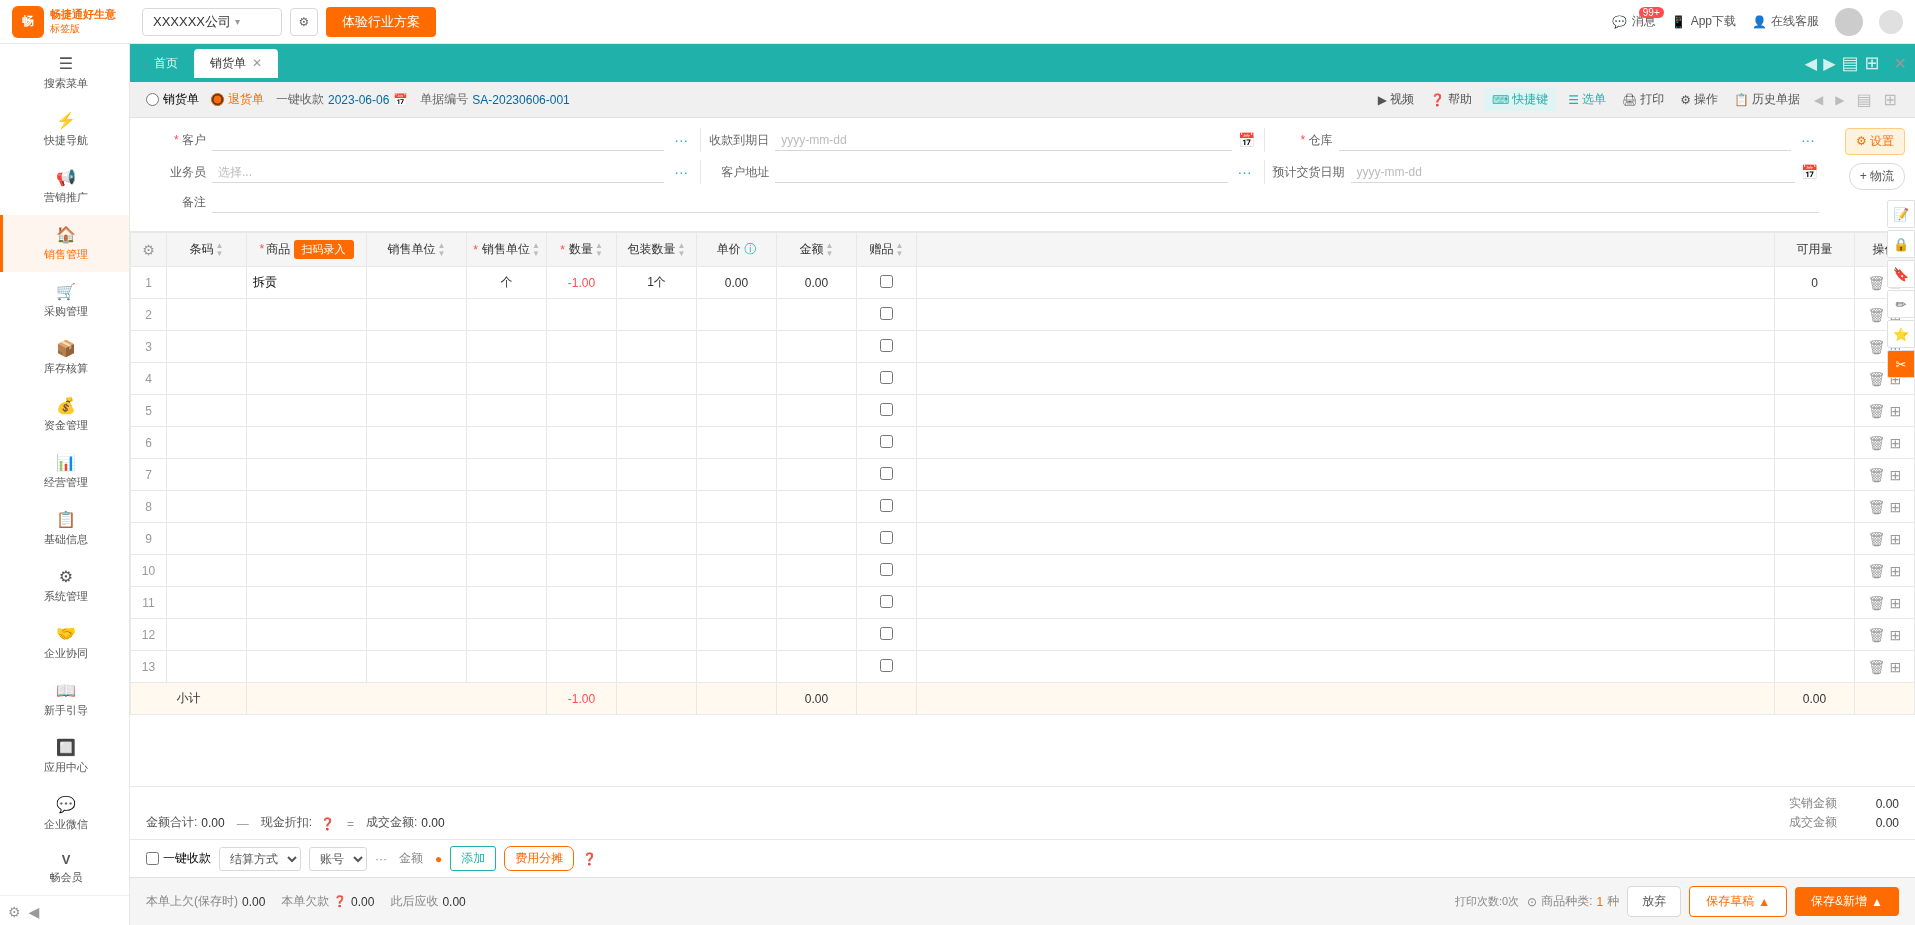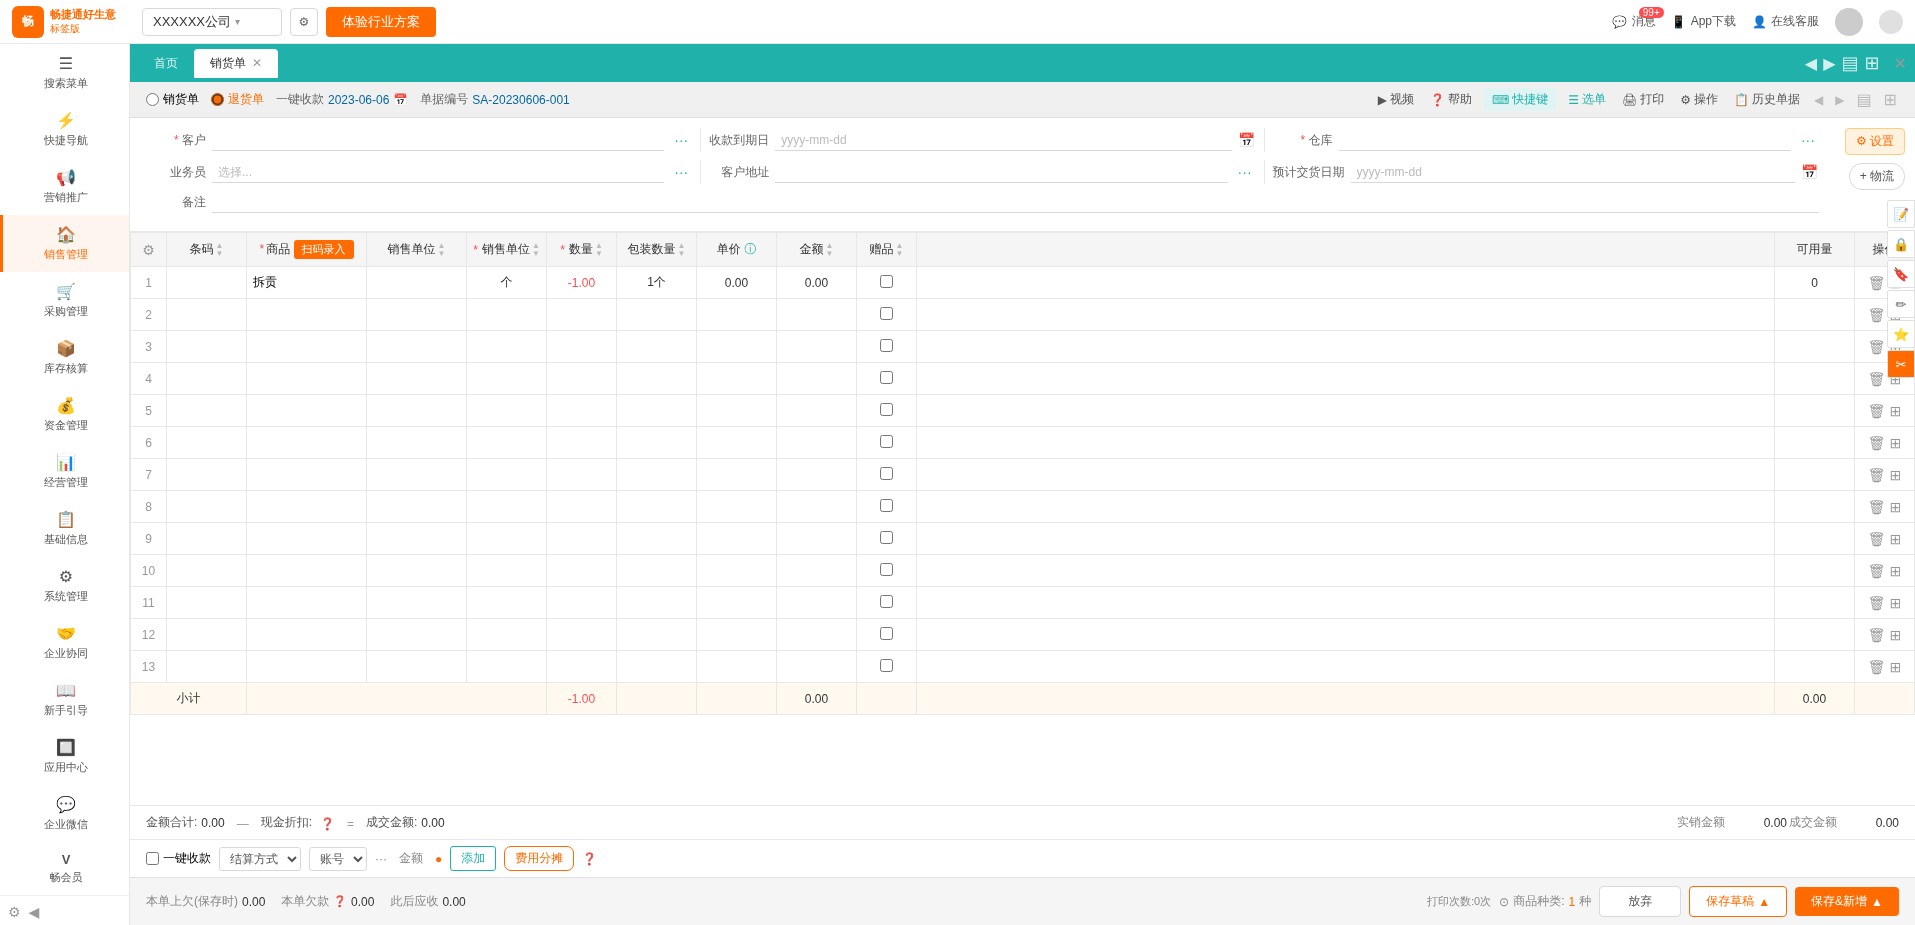--- a/index.html
+++ b/index.html
@@ -108,21 +108,21 @@
     
     .bottom-bar { background: #f5f5f5; padding: 8px 16px; border-top: 1px solid #e0e0e0; display: flex; align-items: center; gap: 12px; flex-shrink: 0; }
     .bottom-info { display: flex; align-items: center; gap: 16px; color: #555; }
     .bottom-info .bi-item { display: flex; align-items: center; gap: 4px; }
     .bi-label { color: #888; }
     .bi-value { color: #333; }
     .bottom-actions { margin-left: auto; display: flex; align-items: center; gap: 8px; }
     .print-info { color: #888; font-size: 11px; }
     .goods-kind { color: #888; font-size: 11px; display: flex; align-items: center; gap: 4px; }
     .goods-num { color: #ff6b00; }
-    .discard-btn { background: #fff; border: 1px solid #d9d9d9; color: #555; border-radius: 4px; padding: 6px 28px; cursor: pointer; }
+    .discard-btn { background: #fff; border: 1px solid #d9d9d9; color: #555; border-radius: 4px; padding: 6px 14px; cursor: pointer; }
     .save-draft-btn { background: #fff; border: 1px solid #ff6b00; color: #ff6b00; border-radius: 4px; padding: 6px 16px; cursor: pointer; display: flex; align-items: center; gap: 4px; }
     .save-new-btn { background: #ff6b00; border: none; color: #fff; border-radius: 4px; padding: 6px 16px; cursor: pointer; display: flex; align-items: center; gap: 4px; }
 
     
     .right-float { position: fixed; right: 0; top: 200px; display: flex; flex-direction: column; gap: 2px; z-index: 100; }
     .rf-btn { width: 28px; height: 28px; background: #fff; border: 1px solid #e0e0e0; display: flex; align-items: center; justify-content: center; cursor: pointer; color: #666; font-size: 13px; border-radius: 2px 0 0 2px; }
     .rf-btn.active { background: #ff6b00; color: #fff; }
 
     .th-sort { display: inline-flex; align-items: center; gap: 2px; }
     .sort-arrows { display: inline-flex; flex-direction: column; font-size: 8px; line-height: 1; color: #bbb; }
@@ -714,21 +714,21 @@
         <span class="sum-item">
           <span>现金折扣:</span>
         </span>
         <span class="question-icon">❓</span>
         <span class="sum-eq">=</span>
         <span class="sum-item">
           <span>成交金额:</span>
           <span class="sum-value">0.00</span>
         </span>
 
-        <div style="margin-left:auto;display:flex;flex-direction:row;gap:2px;text-align:right;">
+        <div style="margin-left:auto;display:flex;flex-direction:column;gap:2px;text-align:right;">
           <div style="display:flex;gap:12px;align-items:center;">
             <span style="color:#888;">实销金额</span>
             <span style="color:#333;font-weight:500;min-width:50px;text-align:right;">0.00</span>
           </div>
           <div style="display:flex;gap:12px;align-items:center;">
             <span style="color:#888;">成交金额</span>
             <span style="color:#333;font-weight:500;min-width:50px;text-align:right;">0.00</span>
           </div>
         </div>
       </div>

